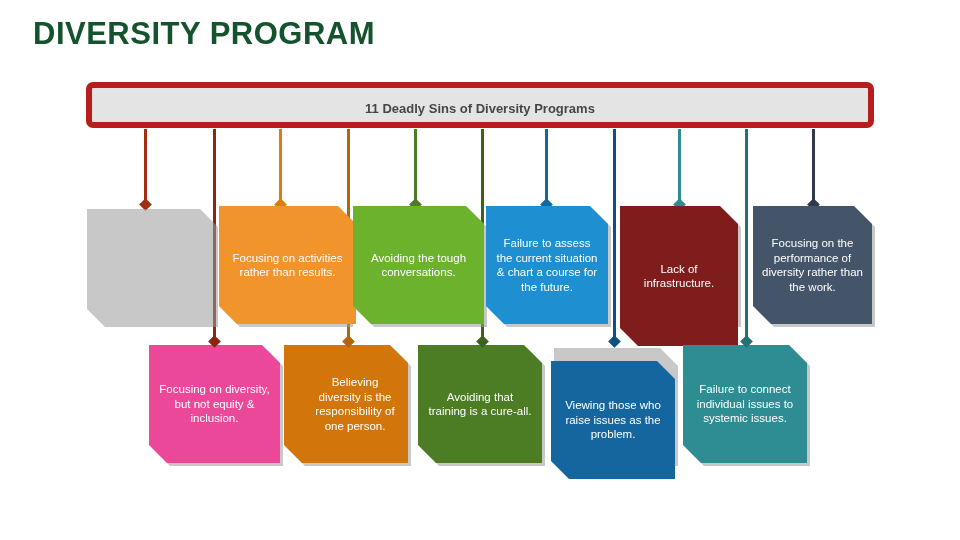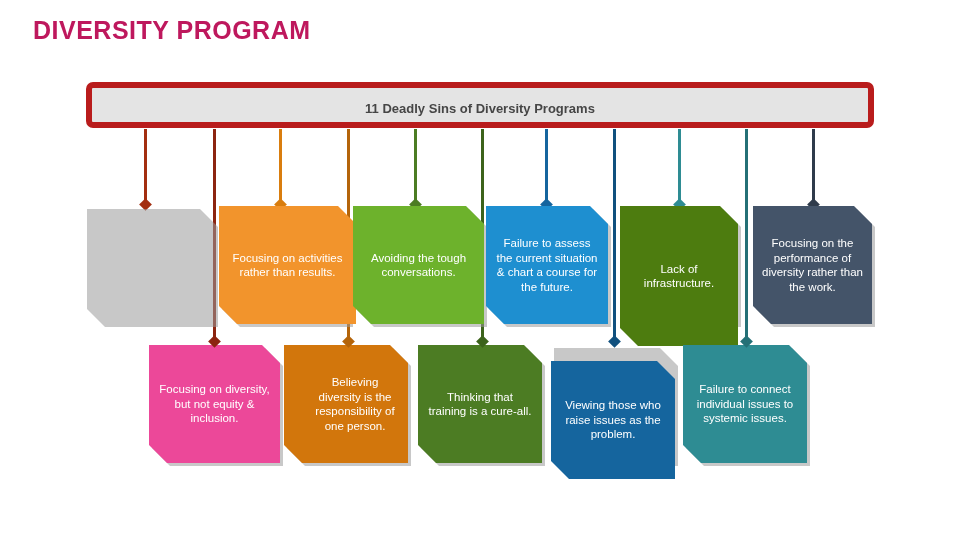--- a/index.html
+++ b/index.html
@@ -17,24 +17,24 @@
   #slide {
     position: absolute;
     inset: 0;
     width: 960px;
     height: 540px;
   }
   #page-title {
     position: absolute;
     left: 33px;
     top: 16px;
-    font-size: 25px;
+    font-size: 31px;
     font-weight: bold;
     letter-spacing: 0.5px;
-    color: #be185d;
+    color: #14532d;
     font-family: "Liberation Sans", sans-serif;
     white-space: nowrap;
   }
   #banner {
     position: absolute;
     left: 86px;
     top: 82px;
     width: 788px;
     height: 46px;
     background: #e4e4e4;
@@ -159,42 +159,42 @@
   <div class="node" style="left:353px; top:206px; width:131px; height:118px; background:#6db22c;">
     <span class="node-text">Avoiding the tough conversations.</span>
   </div>
 
   <div class="node-shadow" style="left:489px; top:209px; width:122px; height:118px;"></div>
   <div class="node" style="left:486px; top:206px; width:122px; height:118px; background:#1e8fd0;">
     <span class="node-text">Failure to assess the current situation &amp; chart a course for the future.</span>
   </div>
 
   <div class="node-shadow" style="left:623px; top:209px; width:118px; height:118px;"></div>
-  <div class="node" style="left:620px; top:206px; width:118px; height:140px; background:#4d7c0f;">
+  <div class="node" style="left:620px; top:206px; width:118px; height:140px; background:#7f1d1d;">
     <span class="node-text">Lack of infrastructure.</span>
   </div>
 
   <div class="node-shadow" style="left:756px; top:209px; width:119px; height:118px;"></div>
   <div class="node" style="left:753px; top:206px; width:119px; height:118px; background:#445469;">
     <span class="node-text">Focusing on the performance of diversity rather than the work.</span>
   </div>
 
   <div class="node-shadow" style="left:152px; top:348px; width:131px; height:118px;"></div>
   <div class="node" style="left:149px; top:345px; width:131px; height:118px; background:#ec4899;">
     <span class="node-text">Focusing on diversity, but not equity &amp; inclusion.</span>
   </div>
 
   <div class="node-shadow" style="left:287px; top:348px; width:124px; height:118px;"></div>
   <div class="node" style="left:284px; top:345px; width:124px; height:118px; background:#d2760c;padding-left:27px;">
     <span class="node-text">Believing diversity is the responsibility of one person.</span>
   </div>
 
   <div class="node-shadow" style="left:421px; top:348px; width:124px; height:118px;"></div>
   <div class="node" style="left:418px; top:345px; width:124px; height:118px; background:#4c7c23;">
-    <span class="node-text">Thinking that training is a cure-all.</span>
+    <span class="node-text">Avoiding that training is a cure-all.</span>
   </div>
 
   <div class="node-shadow" style="left:554px; top:348px; width:124px; height:118px;"></div>
   <div class="node" style="left:551px; top:345px; width:124px; height:118px; background:#15659e;margin-top:16px;">
     <span class="node-text">Viewing those who raise issues as the problem.</span>
   </div>
 
   <div class="node-shadow" style="left:686px; top:348px; width:124px; height:118px;"></div>
   <div class="node" style="left:683px; top:345px; width:124px; height:118px; background:#2e8c93;">
     <span class="node-text">Failure to connect individual issues to systemic issues.</span>

